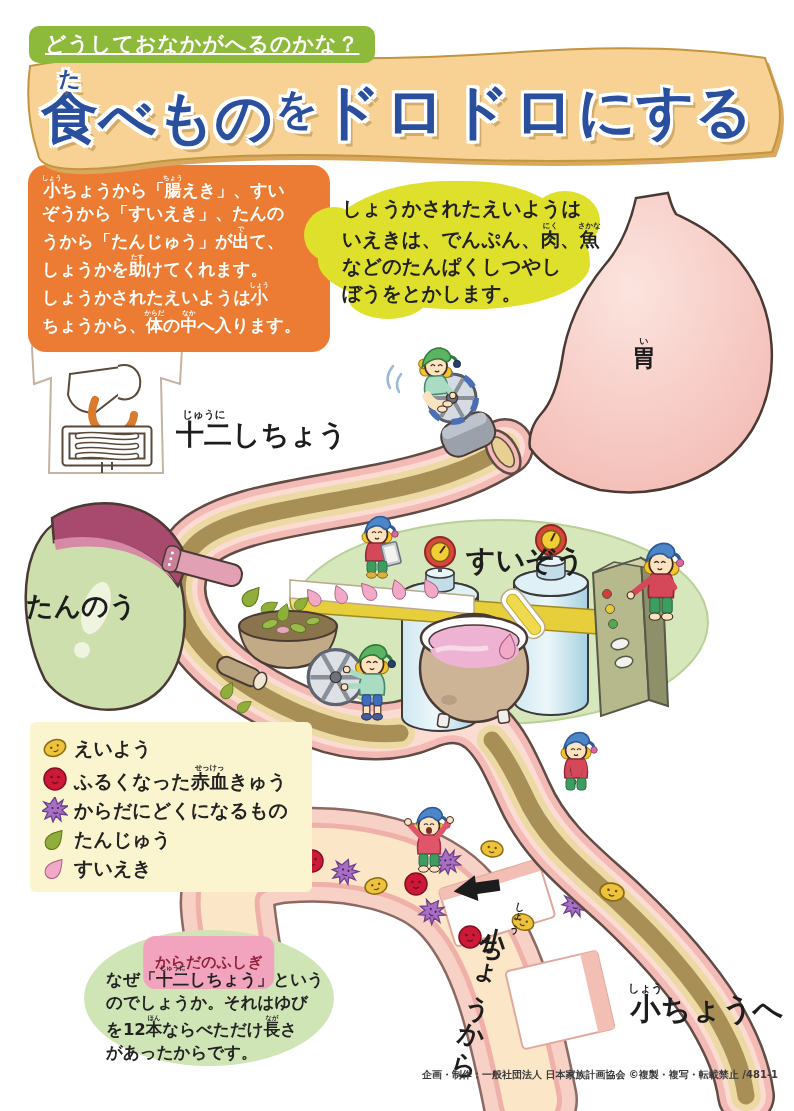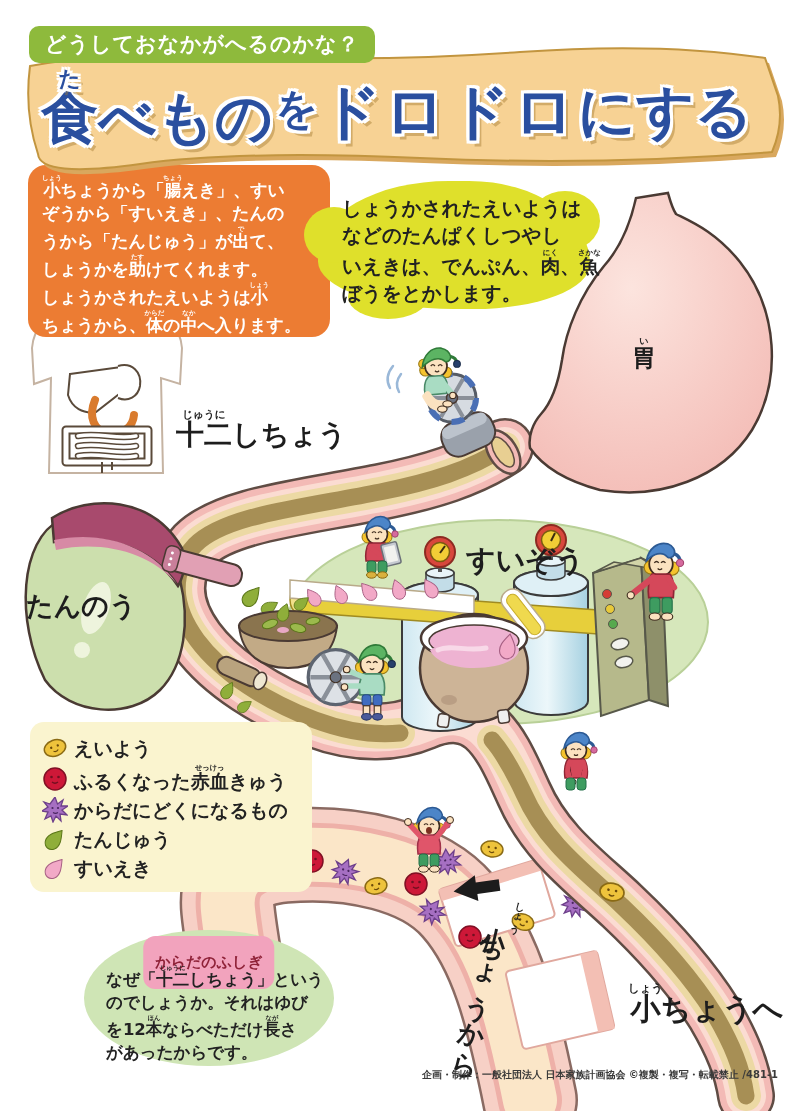--- a/index.html
+++ b/index.html
@@ -4,47 +4,47 @@
 <style>
   html,body{margin:0;padding:0;background:#fff;}
   body{font-family:"DejaVu Sans",sans-serif;}
   #poster{position:relative;width:794px;height:1111px;background:#fff;overflow:hidden;}
   #scene{position:absolute;left:0;top:0;z-index:1;}
   ruby{ruby-align:center;}
   rt{font-size:0.38em;font-weight:700;letter-spacing:0;}
   
   #banner-wrap{position:absolute;left:0;top:0;width:794px;height:175px;z-index:4;}
   #question-pill{position:absolute;left:29px;top:26px;z-index:5;background:#8eba3c;color:#fff;
-    font-size:21px;font-weight:800;line-height:37px;padding:0 16px;border-radius:10px;letter-spacing:1px;}
+    font-size:21px;font-weight:800;line-height:37px;padding:0 16px;border-radius:10px;letter-spacing:1px;text-decoration:underline;}
   #title-row{position:absolute;left:0;top:62px;width:794px;height:100px;z-index:5;
     display:flex;align-items:center;justify-content:center;}
   .title-part{color:#2a4f9f;font-weight:900;white-space:nowrap;
     text-shadow:-3px -3px 0 #fff,3px -3px 0 #fff,-3px 3px 0 #fff,3px 3px 0 #fff,0 -3px 0 #fff,0 3px 0 #fff,-3px 0 0 #fff,3px 0 0 #fff,5px 6px 0 rgba(165,125,50,.45);}
   .t-big{font-size:57px;}
   .t-small{font-size:42px;padding:0 2px 6px 2px;}
   .t-kata{font-size:60px;letter-spacing:3px;text-align:right;}
   
   #intro-box{position:absolute;left:28px;top:165px;width:276px;z-index:3;background:#ec7c33;
-    border-radius:18px;padding:9px 12px 0 14px;color:#fff;font-weight:800;font-size:17px;line-height:23px;}
+    border-radius:18px;padding:9px 12px 15px 14px;color:#fff;font-weight:800;font-size:17px;line-height:23px;}
   #intro-box .ln{white-space:nowrap;}
   #speech-bubble{position:absolute;left:318px;top:181px;width:272px;height:128px;z-index:3;background:#dfe02b;
     border-radius:52% 48% 46% 54% / 62% 70% 38% 40%;}
   #speech-bubble .lobe{position:absolute;background:#dfe02b;border-radius:50%;}
   #bubble-text{position:absolute;left:24px;top:14px;color:#222;font-weight:800;font-size:19.5px;line-height:27px;z-index:2;}
   #bubble-text .ln{white-space:nowrap;}
   
   .organ-label{position:absolute;z-index:2;color:#1d1d1d;font-weight:800;white-space:nowrap;}
   #label-stomach{left:632px;top:336px;font-size:24px;}
   #label-duodenum{left:176px;top:409px;font-size:28px;}
   #label-pancreas{left:466px;top:541px;font-size:29px;font-family:Liberation Mono, monospace;}
   #label-gallbladder{left:26px;top:588px;font-size:27px;}
   #label-from-si{left:468px;top:890px;font-size:26px;writing-mode:vertical-rl;text-orientation:upright;transform:rotate(13deg);}
   #label-to-si{left:628px;top:982px;font-size:30px;}
   
-  #legend{position:absolute;left:30px;top:722px;width:262px;z-index:3;background:#faf4cf;border-radius:14px;
+  #legend{position:absolute;left:30px;top:722px;width:262px;z-index:3;background:#faf4cf;border-radius:6px;
     padding:10px 8px 8px 12px;}
   .legend-row{display:flex;align-items:center;margin:3px 0;}
   .legend-row svg{flex:0 0 auto;margin-right:6px;}
   .legend-label{color:#222;font-weight:800;font-size:19px;line-height:26px;white-space:nowrap;}
   
   #fushigi{position:absolute;left:84px;top:930px;width:250px;height:136px;z-index:3;background:#cfe5b5;
     border-radius:50%;}
   #fushigi-title{position:absolute;left:50%;top:6px;transform:translateX(-50%);background:#f2a3bd;color:#8f2238;
     font-size:15px;font-weight:800;border-radius:12px;padding:17px 12px;white-space:nowrap;}
   #fushigi-body{position:absolute;left:22px;top:34px;color:#222;font-weight:800;font-size:16.5px;line-height:23px;}
@@ -429,22 +429,22 @@
     <div class="ln">しょうかされたえいようは<ruby>小<rt>しょう</rt></ruby></div>
     <div class="ln">ちょうから、<ruby>体<rt>からだ</rt></ruby>の<ruby>中<rt>なか</rt></ruby>へ入ります。</div>
   </div>
 
   <div id="speech-bubble">
     <div class="lobe" style="left:-14px;top:26px;width:60px;height:56px;"></div>
     <div class="lobe" style="right:-10px;top:10px;width:70px;height:60px;"></div>
     <div class="lobe" style="left:30px;bottom:-10px;width:80px;height:44px;"></div>
     <div id="bubble-text">
       <div class="ln">しょうかされたえいようは</div>
+      <div class="ln">いえきは、でんぷん、<ruby>肉<rt>にく</rt></ruby>、<ruby>魚<rt>さかな</rt></ruby></div>
       <div class="ln">などのたんぱくしつやし</div>
-      <div class="ln">いえきは、でんぷん、<ruby>肉<rt>にく</rt></ruby>、<ruby>魚<rt>さかな</rt></ruby></div>
       <div class="ln">ぼうをとかします。</div>
     </div>
   </div>
 
   <div id="label-stomach" class="organ-label"><ruby>胃<rt>い</rt></ruby></div>
   <div id="label-duodenum" class="organ-label"><ruby>十二<rt>じゅうに</rt></ruby>しちょう</div>
   <div id="label-pancreas" class="organ-label">すいぞう</div>
   <div id="label-gallbladder" class="organ-label">たんのう</div>
   <div id="label-from-si" class="organ-label"><ruby>小<rt>しょう</rt></ruby>ちょうから</div>
   <div id="label-to-si" class="organ-label"><ruby>小<rt>しょう</rt></ruby>ちょうへ</div>

